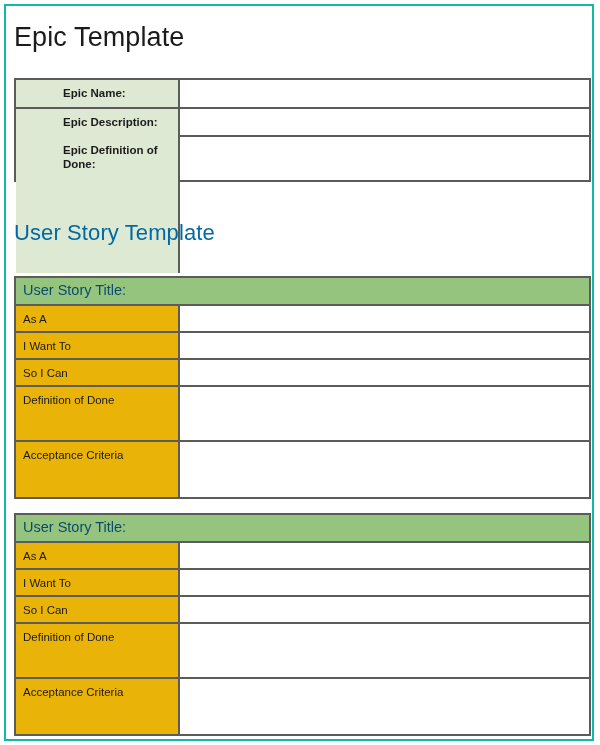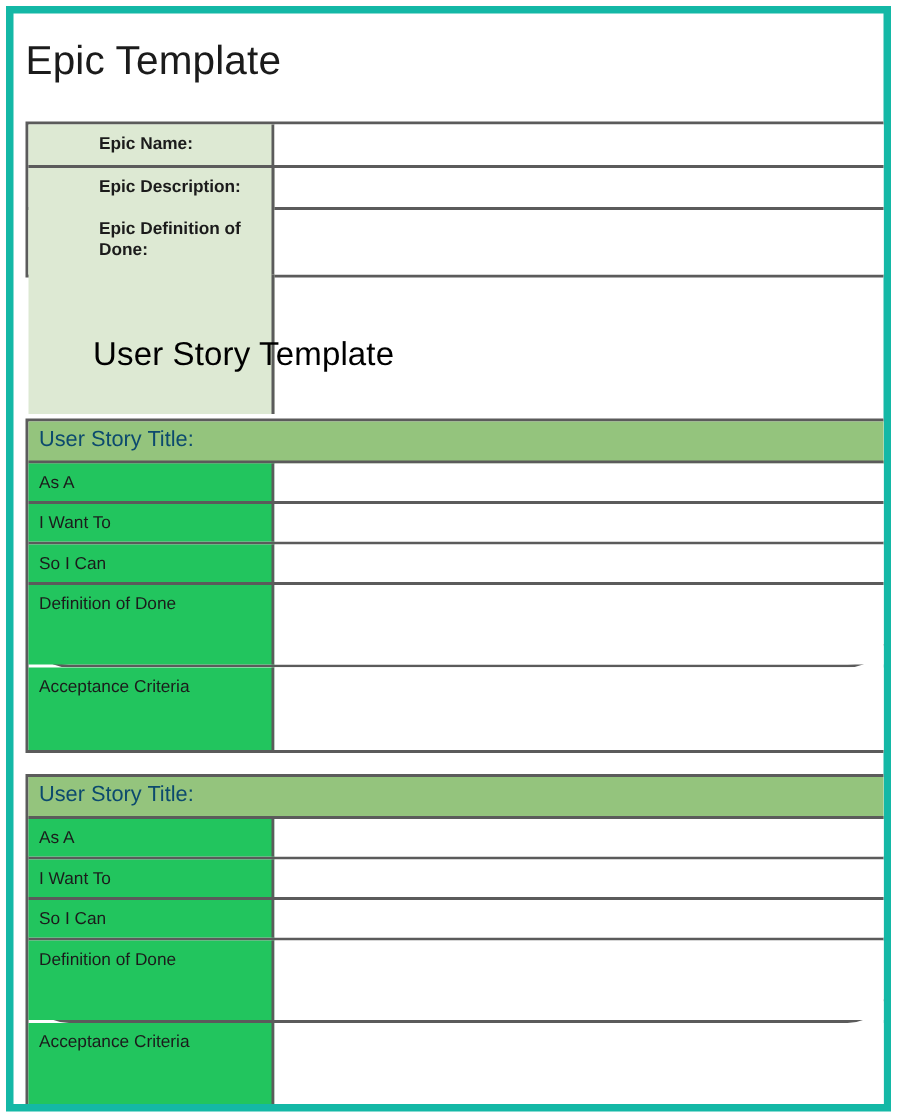--- a/index.html
+++ b/index.html
@@ -13,21 +13,21 @@
     font-family: "Liberation Sans", sans-serif;
     overflow: hidden;
   }
   .page {
     position: absolute;
     left: 4px;
     top: 4px;
     width: 590px;
     height: 737px;
     box-sizing: border-box;
-    border: 5px solid #14b8a6;
+    border: 2px solid #14b8a6;
     background: #ffffff;
     overflow: hidden;
   }
   .inner {
     position: relative;
     width: 100%;
     height: 100%;
   }
 
   
@@ -41,25 +41,24 @@
     letter-spacing: 0.1px;
     line-height: 32px;
     white-space: nowrap;
   }
   .h-story {
     position: absolute;
     left: 8px;
     top: 213px;
     font-size: 22px;
     font-weight: 400;
-    color: #000000;
+    color: #0369a1;
     letter-spacing: 0.1px;
     line-height: 28px;
     white-space: nowrap;
-    margin-left: 45px;
   }
 
   
   .tbl {
     position: absolute;
     left: 8px;
     width: 577px;
     box-sizing: border-box;
     border: 2px solid #5b5b5b;
     background: #ffffff;
@@ -105,27 +104,27 @@
     height: 28px;
     background: #94c47d;
     border-bottom: 2px solid #5b5b5b;
     padding: 4px 0 0 7px;
     font-size: 14.5px;
     font-weight: 400;
     color: #0c4a6e;
     white-space: nowrap;
   }
   .story-table .cell-label {
-    background: #22c55e;
+    background: #eab308;
     font-size: 11.5px;
     font-weight: 400;
     line-height: 14px;
   }
   .story-table .row-short { height: 27px; }
-  .story-table .row-tall  { height: 55px; border-radius: 27px; }
+  .story-table .row-tall  { height: 55px; }
 
   #story-table-1 { top: 270px; }
   #story-table-2 { top: 507px; }
 </style>
 </head>
 <body>
 
 <div class="page">
   <div class="inner">
 

